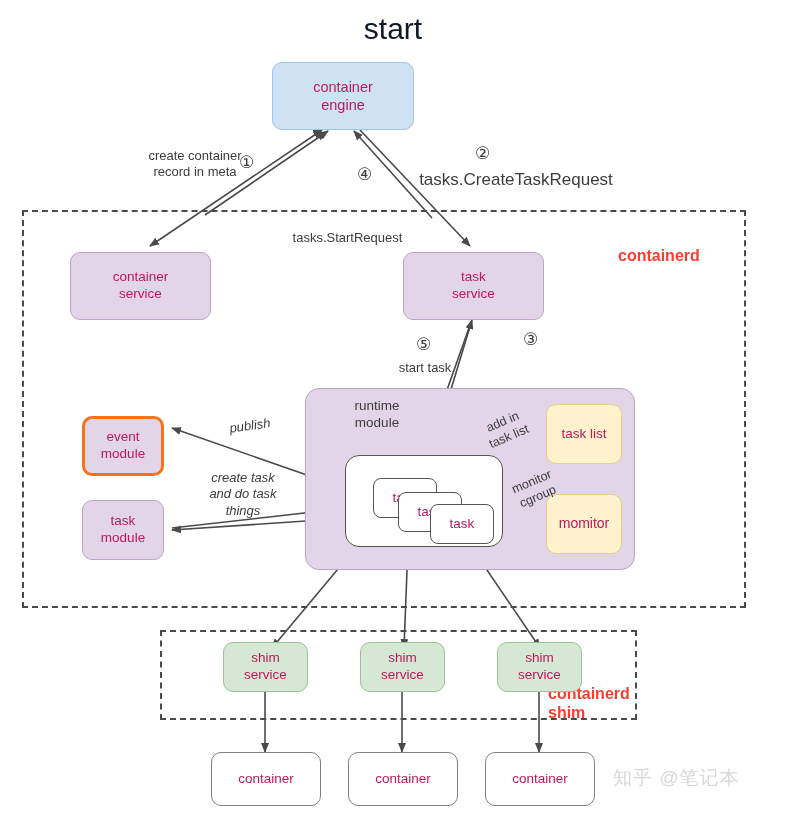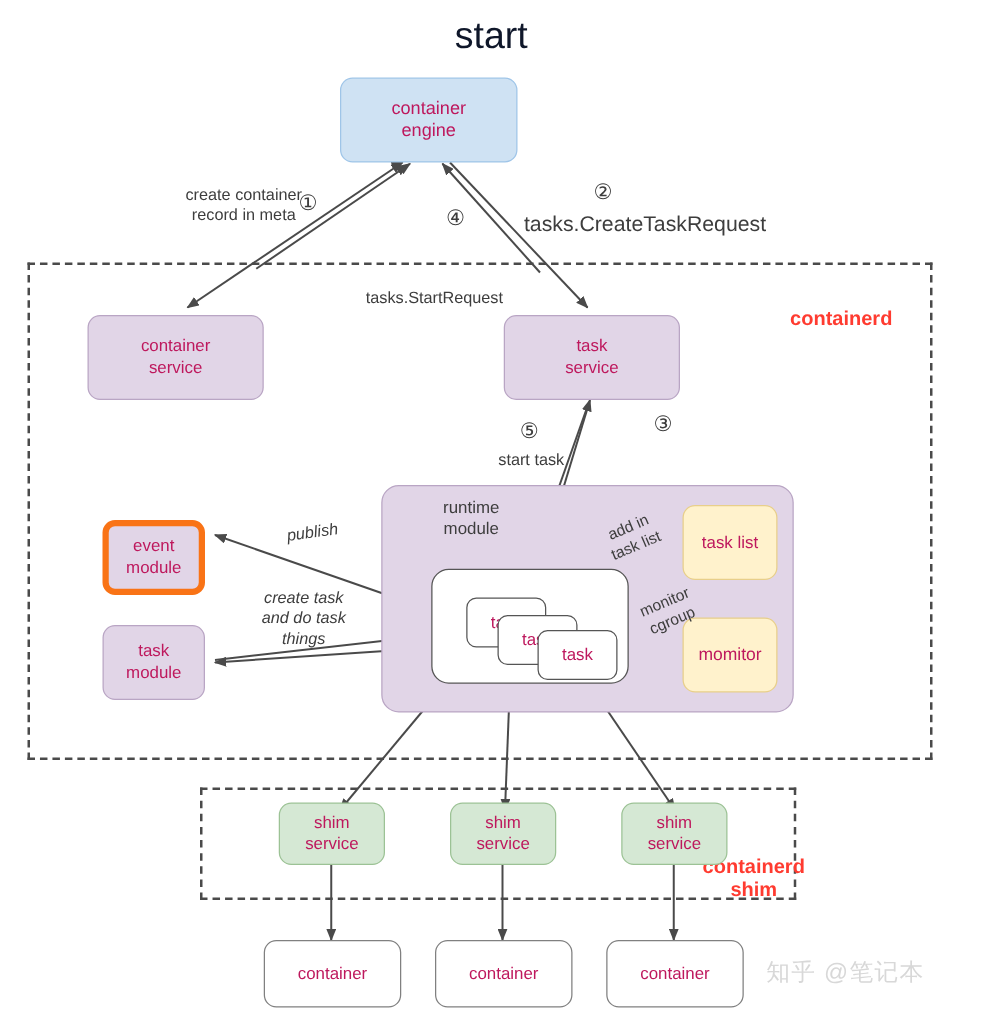--- a/index.html
+++ b/index.html
@@ -7,21 +7,21 @@
   #canvas{position:relative;width:786px;height:818px;background:#fff;overflow:hidden;}
   svg.layer{position:absolute;left:0;top:0;width:786px;height:818px;pointer-events:none;}
   .node{position:absolute;box-sizing:border-box;display:flex;align-items:center;justify-content:center;
         text-align:center;line-height:1.25;color:#be185d;white-space:pre-line;}
   .rnd{border-radius:10px;}
   .title{position:absolute;font-size:30px;color:#0f172a;text-align:center;}
   .lbl{position:absolute;color:#3d3d3d;text-align:center;line-height:1.25;white-space:pre-line;}
   .num{position:absolute;width:19px;height:19px;border:1px solid #5b5b5b;border-radius:50%;
        display:flex;align-items:center;justify-content:center;font-size:12px;color:#3d3d3d;}
   .zone{position:absolute;box-sizing:border-box;border:2px dashed #4a4a4a;}
-  .zonelabel{position:absolute;color:#ff3b30;font-weight:bold;text-align:center;line-height:1.2;white-space:pre-line;}
+  .zonelabel{position:absolute;color:#ff3b30;font-weight:bold;line-height:1.2;white-space:pre-line;}
   .wm{position:absolute;color:#d8d8d8;font-size:19px;letter-spacing:1px;user-select:none;}
 </style>
 </head>
 <body>
 
 <div id="canvas">
 
   <div class="zone" style="left:22px;top:210px;width:724px;height:398px;"></div>
   <div class="zone" style="left:160px;top:630px;width:477px;height:90px;"></div>
 
@@ -111,21 +111,21 @@
   <div class="node rnd" style="left:430px;top:504px;width:64px;height:40px;background:#fff;border:1.5px solid #555;border-radius:8px;font-size:13.5px;">task</div>
 
   <div class="node rnd" style="left:546px;top:404px;width:76px;height:60px;background:#fff2cc;border:1px solid #e8cf8a;font-size:13.5px;">task list</div>
   <div class="node rnd" style="left:546px;top:494px;width:76px;height:60px;background:#fff2cc;border:1px solid #e8cf8a;font-size:14px;">momitor</div>
 
   <div class="lbl" style="left:461px;top:414px;width:90px;font-size:12.5px;transform:rotate(-23deg);">add in
 task list</div>
   <div class="lbl" style="left:490px;top:474px;width:90px;font-size:12.5px;transform:rotate(-23deg);">monitor
 cgroup</div>
 
-  <div class="node rnd" style="left:82px;top:416px;width:82px;height:60px;background:#e1d5e7;border:5px solid #f97316;font-size:13.5px;">event
+  <div class="node rnd" style="left:82px;top:416px;width:82px;height:60px;background:#e1d5e7;border:3px solid #f97316;font-size:13.5px;">event
 module</div>
   <div class="node rnd" style="left:82px;top:500px;width:82px;height:60px;background:#e1d5e7;border:1px solid #b9a5c4;font-size:13.5px;">task
 module</div>
 
   <div class="lbl" style="left:205px;top:418px;width:90px;font-size:13px;font-style:italic;transform:rotate(-8deg);">publish</div>
   <div class="lbl" style="left:188px;top:470px;width:110px;font-size:13px;font-style:italic;">create task
 and do task
 things</div>
 
   <div class="node rnd" style="left:223px;top:642px;width:85px;height:50px;background:#d5e8d4;border:1px solid #9cc295;font-size:13.5px;">shim

